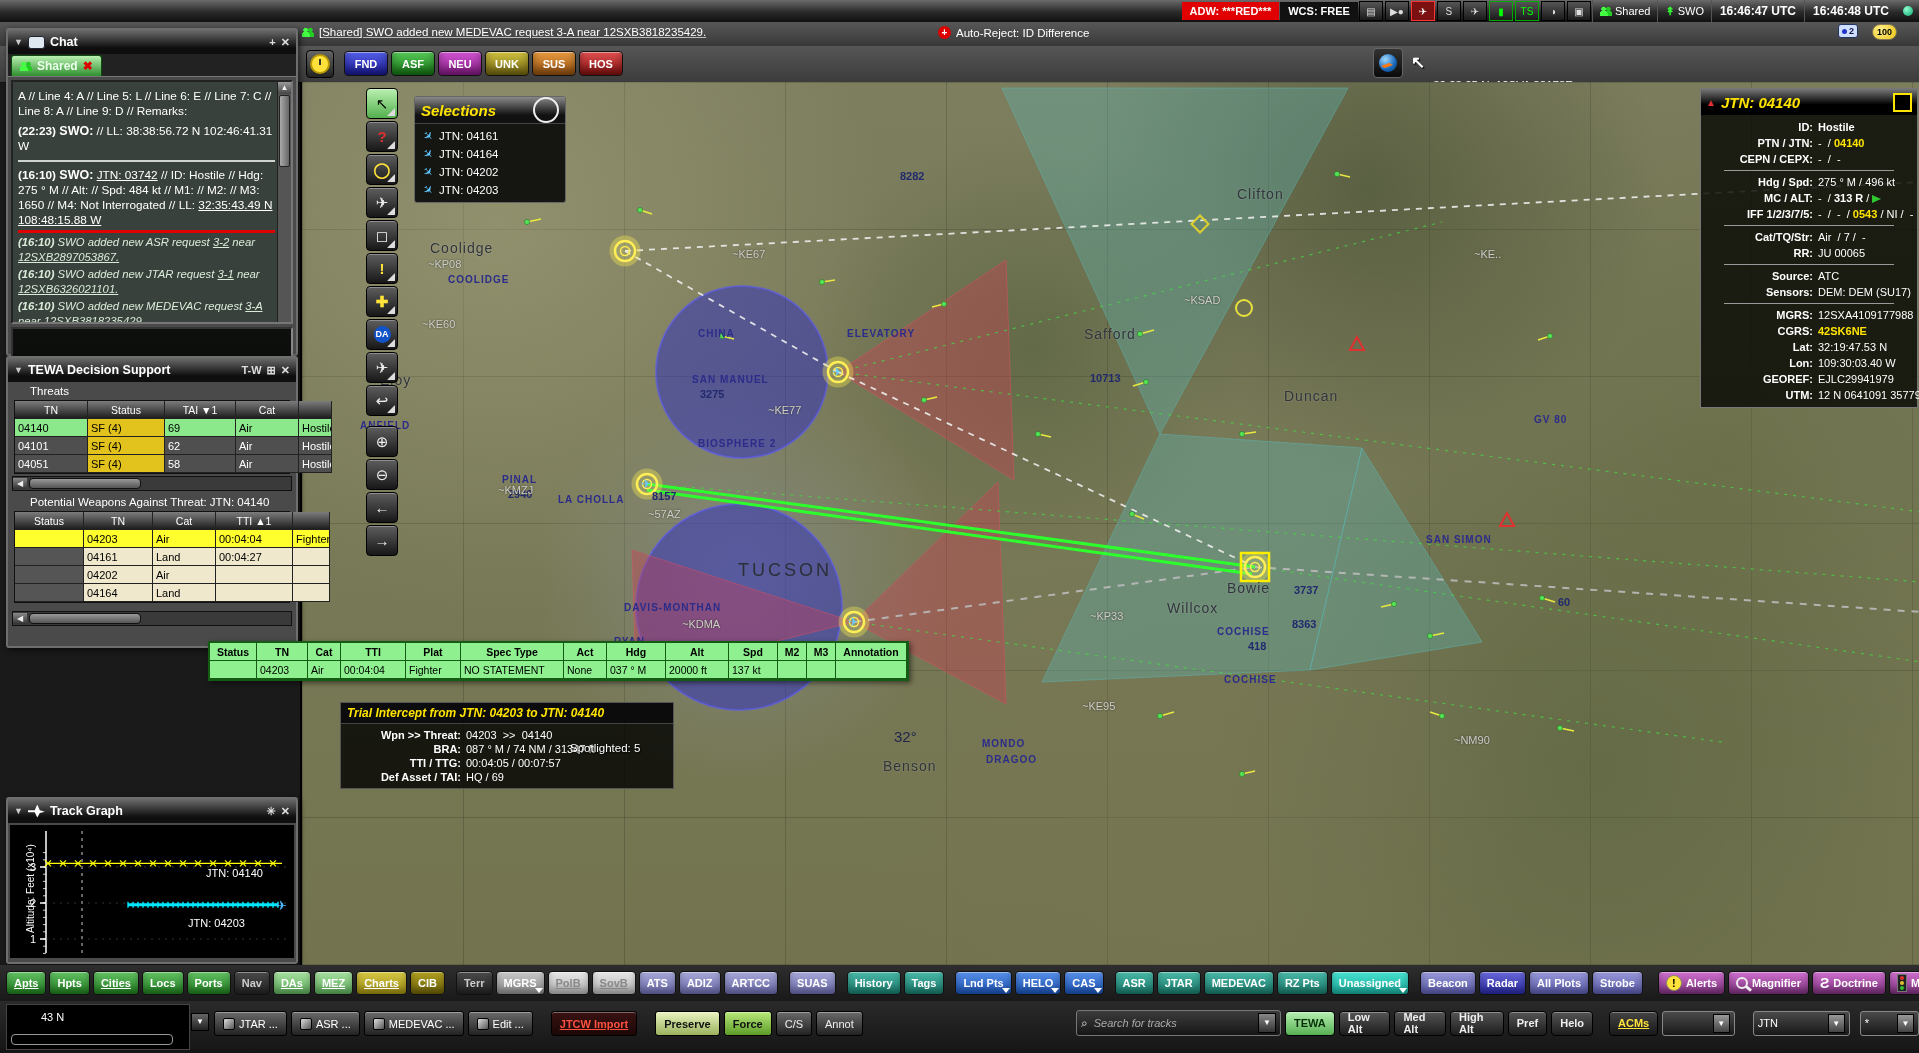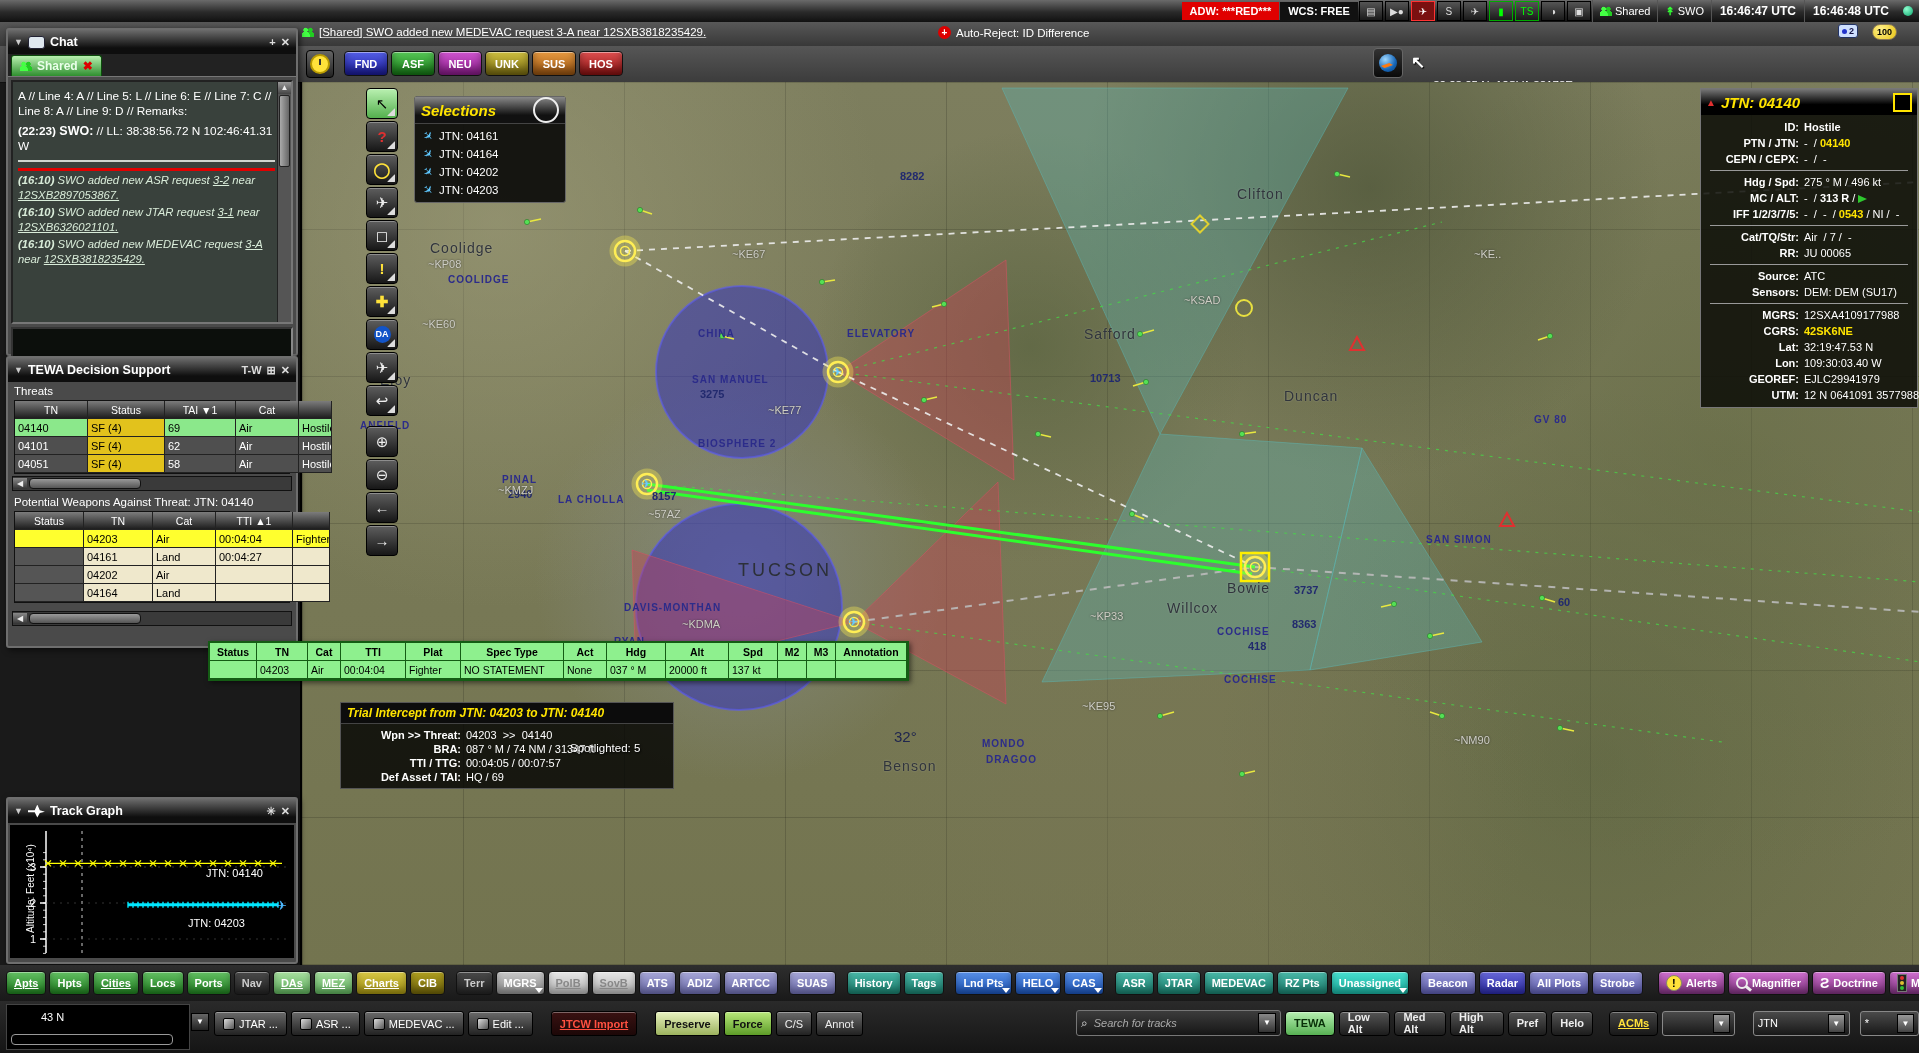--- a/index.html
+++ b/index.html
@@ -122,21 +122,21 @@
   .div-red{border-top:3px solid #e00000;margin:2px 0 2px;}
   .vscroll{position:absolute;right:0;top:0;width:13px;height:100%;background:#555;border-left:1px solid #222;}
   .vscroll .up{height:12px;background:linear-gradient(#999,#444);color:#eee;font-size:8px;text-align:center;line-height:12px;}
   .vscroll .thumb{margin:1px 1px;height:70px;background:linear-gradient(90deg,#aaa,#666);border:1px solid #222;border-radius:2px;}
   #chat-input{margin:2px 3px;height:34px;background:#0c0f0c;border:2px inset #888;}
   .hscroll{height:13px;margin:2px 4px;background:#3a3a3a;border:1px solid #111;display:flex;align-items:center;}
   .hscroll .larr{width:14px;height:11px;background:linear-gradient(#888,#333);color:#eee;font-size:8px;text-align:center;line-height:11px;}
   .hscroll .hthumb{width:110px;height:9px;margin-left:2px;background:linear-gradient(#999,#555);border:1px solid #111;border-radius:4px;}
   
   #tewa{left:6px;top:356px;width:288px;height:288px;}
-  .sect-label{color:#fff;font-size:11.5px;padding:3px 6px;}
+  .sect-label{color:#fff;font-size:11.5px;padding:3px 22px;}
   .dtable{margin:0 6px;border:1px solid #111;}
   .t-row{display:flex;height:18px;}
   .t-cell{flex:none;overflow:hidden;white-space:nowrap;font-size:11px;line-height:18px;padding:0 3px;border-right:1px solid #222;border-bottom:1px solid #222;color:#fff;background:#4f4f4f;}
   .t-head .t-cell{background:linear-gradient(#7c7c7c,#1e1e1e);text-align:center;font-size:10.5px;}
   .t-cell.yellow{background:#e2c21c;color:#000;}
   .t-row.selgreen .t-cell{background:#8be88b;color:#000;}
   .t-row.selgreen .t-cell.yellow{background:#e2c21c;}
   .t-row.selyellow .t-cell{background:#ffff2e;color:#000;}
   .t-row.cream .t-cell{background:#efe8cc;color:#000;}
   .t-row.cream .t-cell.statusdark{background:#555;}
@@ -422,21 +422,21 @@
           </div>
         </div>
     </div>
 
     <div class="abs" id="trackinfo">
       <div id="ti-titlebar">
         <span id="ti-arrow">▲</span>
         <span id="ti-title">JTN: 04140</span>
         <span id="ti-box"></span>
       </div>
-      <div id="ti-fields" style="padding:4px 4px;">
+      <div id="ti-fields" style="padding:4px 18px;">
           <div class="ti-row">
             <span class="lab">ID:</span>
             <span class="val"><span class="vb">Hostile</span></span>
           </div>
           <div class="ti-row">
             <span class="lab">PTN / JTN:</span>
             <span class="val"><span>-  / </span><span class="vy">04140</span></span>
           </div>
           <div class="ti-row">
             <span class="lab">CEPN / CEPX:</span>
@@ -594,20 +594,21 @@
         <span class="ppl"></span>
         <span>Shared</span>
         <span class="x">✖</span>
       </div>
     </div>
     <div id="chat-body">
       <div id="chat-msgs">
           <div class="msg"><span>A // Line 4: A // Line 5: L // Line 6: E // Line 7: C // Line 8: A // Line 9: D // Remarks:</span></div>
           <div class="msg"><span class="time">(22:23) </span><span class="sender">SWO:</span><span> // LL: 38:38:56.72 N 102:46:41.31 W</span></div>
           <div class="div-gray"></div>
+          <div class="msg"><span class="time">(16:10) </span><span class="sender">SWO:</span><span> </span><span class="ul">JTN: 03742</span><span> // ID: Hostile // Hdg: 275 ° M // Alt: // Spd: 484 kt // M1: // M2: // M3: 1650 // M4: Not Interrogated // LL: </span><span class="ul">32:35:43.49 N 108:48:15.88 W</span></div>
           <div class="div-red"></div>
           <div class="msg italic"><span class="time">(16:10) </span><span>SWO added new ASR request </span><span class="ul">3-2</span><span> near </span><span class="ul">12SXB2897053867.</span></div>
           <div class="msg italic"><span class="time">(16:10) </span><span>SWO added new JTAR request </span><span class="ul">3-1</span><span> near </span><span class="ul">12SXB6326021101.</span></div>
           <div class="msg italic"><span class="time">(16:10) </span><span>SWO added new MEDEVAC request </span><span class="ul">3-A</span><span> near </span><span class="ul">12SXB3818235429.</span></div>
         </div>
       <div class="vscroll">
           <div class="up">▲</div>
           <div class="thumb"></div>
         </div>
     </div>

